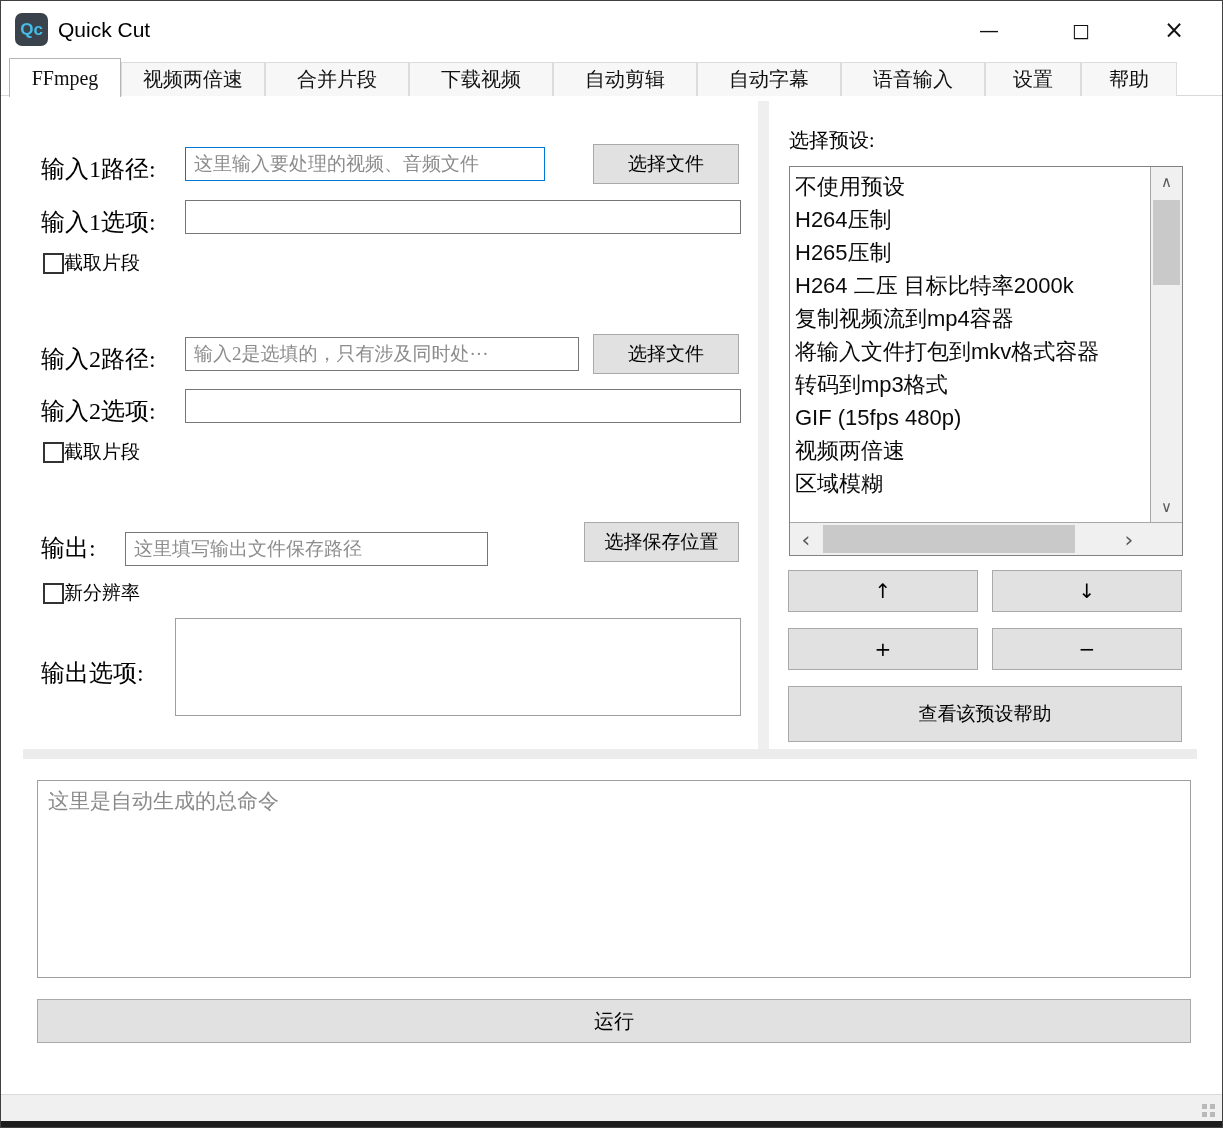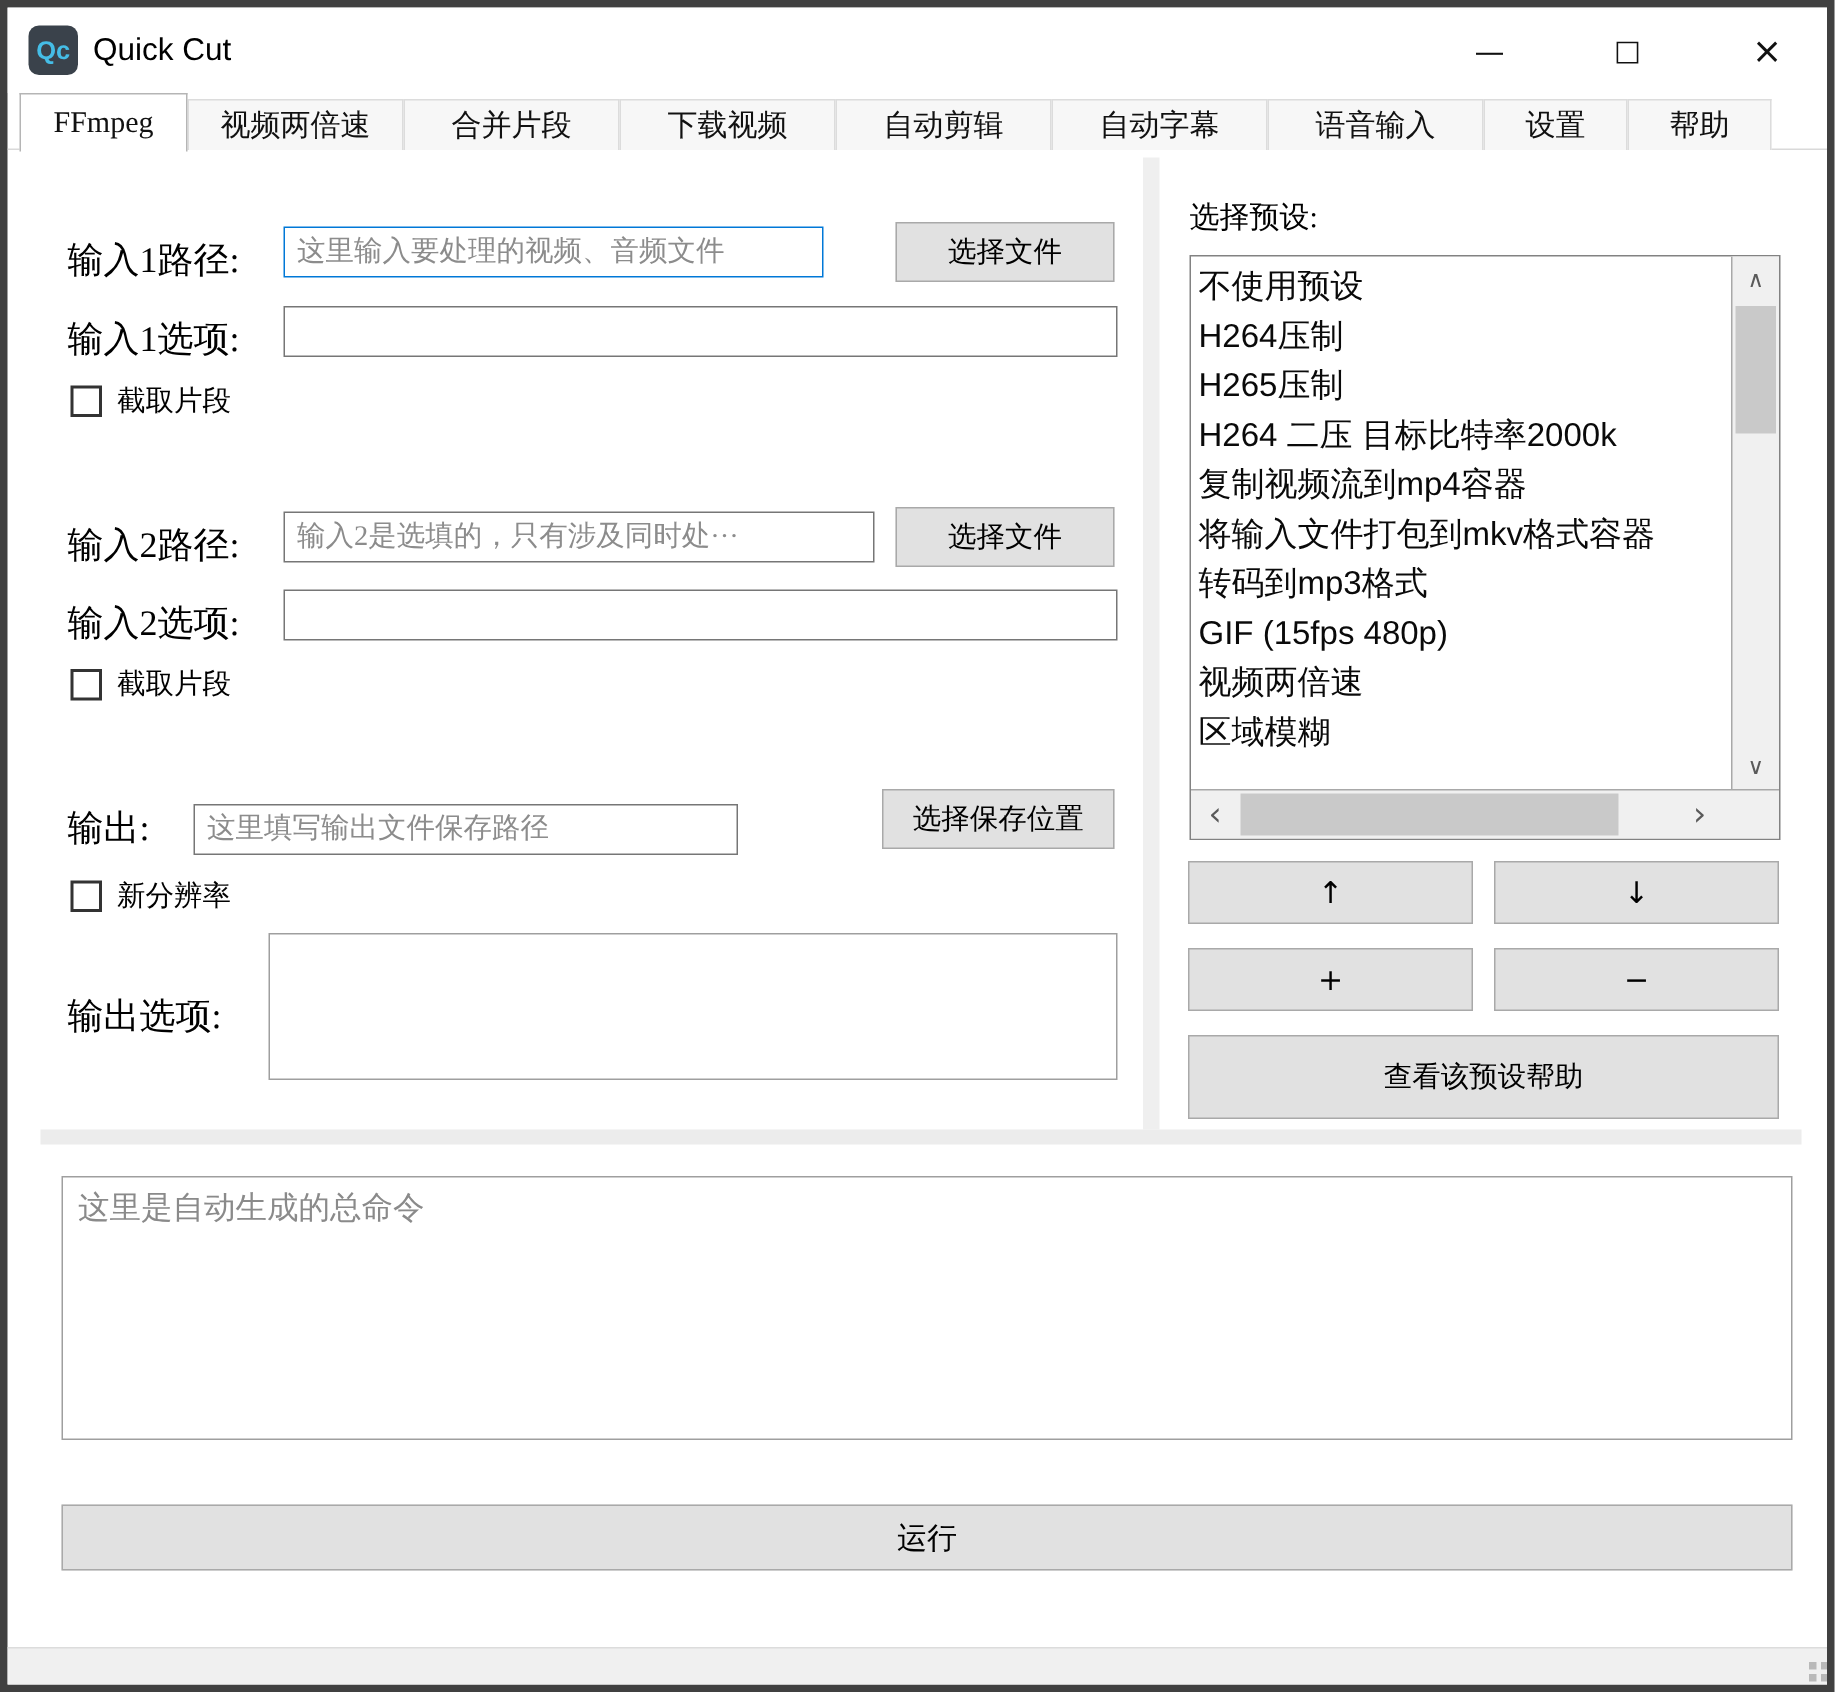--- a/index.html
+++ b/index.html
@@ -1,19 +1,19 @@
 <!DOCTYPE html>
 <html><head>
 <meta charset="utf-8">
 <style>
   * { margin:0; padding:0; box-sizing:border-box; }
   html,body { background:#888; }
   #win {
     position:relative; width:1223px; height:1128px; background:#fff;
-    border:5px solid #404040; overflow:hidden;
+    border:1px solid #404040; overflow:hidden;
     font-family:"Liberation Serif","DejaVu Serif",serif; color:#111;
   }
   
   .titlebar { position:absolute; left:0; top:0; width:100%; height:57px; background:#fff; }
   .appicon { position:absolute; left:14px; top:12px; width:33px; height:33px; border-radius:7px;
              background:#3a424b; color:#45bde6; font-family:"Liberation Sans",sans-serif;
              font-weight:bold; font-size:17px; display:flex; align-items:center; justify-content:center; }
   .apptitle { position:absolute; left:57px; top:0; height:57px; display:flex; align-items:center;
               font-family:"Liberation Sans",sans-serif; font-size:21px; color:#000; }
   .winbtn { position:absolute; top:8px; width:46px; height:42px; display:flex; align-items:center;
@@ -32,21 +32,21 @@
   .hsplit { position:absolute; left:22px; top:748px; width:1174px; height:10px; background:#ececec; }
   
   .flabel { position:absolute; font-size:24px; color:#000; white-space:nowrap; }
   .tinput { position:absolute; border:1px solid #767676; background:#fff; font-size:19px;
             font-family:"Liberation Serif","DejaVu Serif",serif; padding:0 8px; color:#111; outline:none; }
   .tinput::placeholder { color:#8c8c8c; opacity:1; }
   .tinput.focused { border:1px solid #0078d7; }
   .btn { position:absolute; background:#e1e1e1; border:1px solid #a9a9a9; font-size:19px;
          font-family:"Liberation Serif","DejaVu Serif",serif; color:#000;
          display:flex; align-items:center; justify-content:center; cursor:default; }
-  .checkrow { position:absolute; display:flex; align-items:center; gap:10px; }
+  .checkrow { position:absolute; display:flex; align-items:center; gap:0; }
   .checkbox { width:21px; height:21px; border:2px solid #333; background:#fff; display:inline-block; }
   .checklabel { font-size:19px; color:#000; }
   textarea.tarea { position:absolute; border:1px solid #9f9f9f; background:#fff; resize:none;
             font-size:21px; font-family:"Liberation Serif","DejaVu Serif",serif; color:#111;
             padding:6px 10px; outline:none; }
   textarea.tarea::placeholder { color:#8a8a8a; opacity:1; }
   
   .preset-label { position:absolute; left:788px; top:126px; font-size:20px; color:#000; }
   .listframe { position:absolute; left:788px; top:165px; width:394px; height:390px;
                border:1px solid #828282; background:#fff; }
@@ -163,21 +163,21 @@
       <div class="scrollarrow" style="left:325px;top:0;width:28px;height:32px;font-size:22px;">›</div>
     </div>
   </div>
 
   <div class="btn arrowbtn" style="left:787px;top:569px;width:190px;height:42px;">↑</div>
   <div class="btn arrowbtn" style="left:991px;top:569px;width:190px;height:42px;">↓</div>
   <div class="btn arrowbtn" style="left:787px;top:627px;width:190px;height:42px;">+</div>
   <div class="btn arrowbtn" style="left:991px;top:627px;width:190px;height:42px;">−</div>
   <div class="btn" style="left:787px;top:685px;width:394px;height:56px;">查看该预设帮助</div>
 
-  <textarea class="tarea" style="left: 36px; top: 779px; width: 1154px; height: 176px;" placeholder="这里是自动生成的总命令"></textarea>
+  <textarea class="tarea" style="left: 36px; top: 779px; width: 1154px; height: 198px;" placeholder="这里是自动生成的总命令"></textarea>
 
   <div class="btn" style="left:36px;top:998px;width:1154px;height:44px;font-size:20px;">运行</div>
 
   <div class="statusbar"></div>
   <div class="grip">
       <i></i>
       <i></i>
       <i></i>
       <i></i>
     </div>

